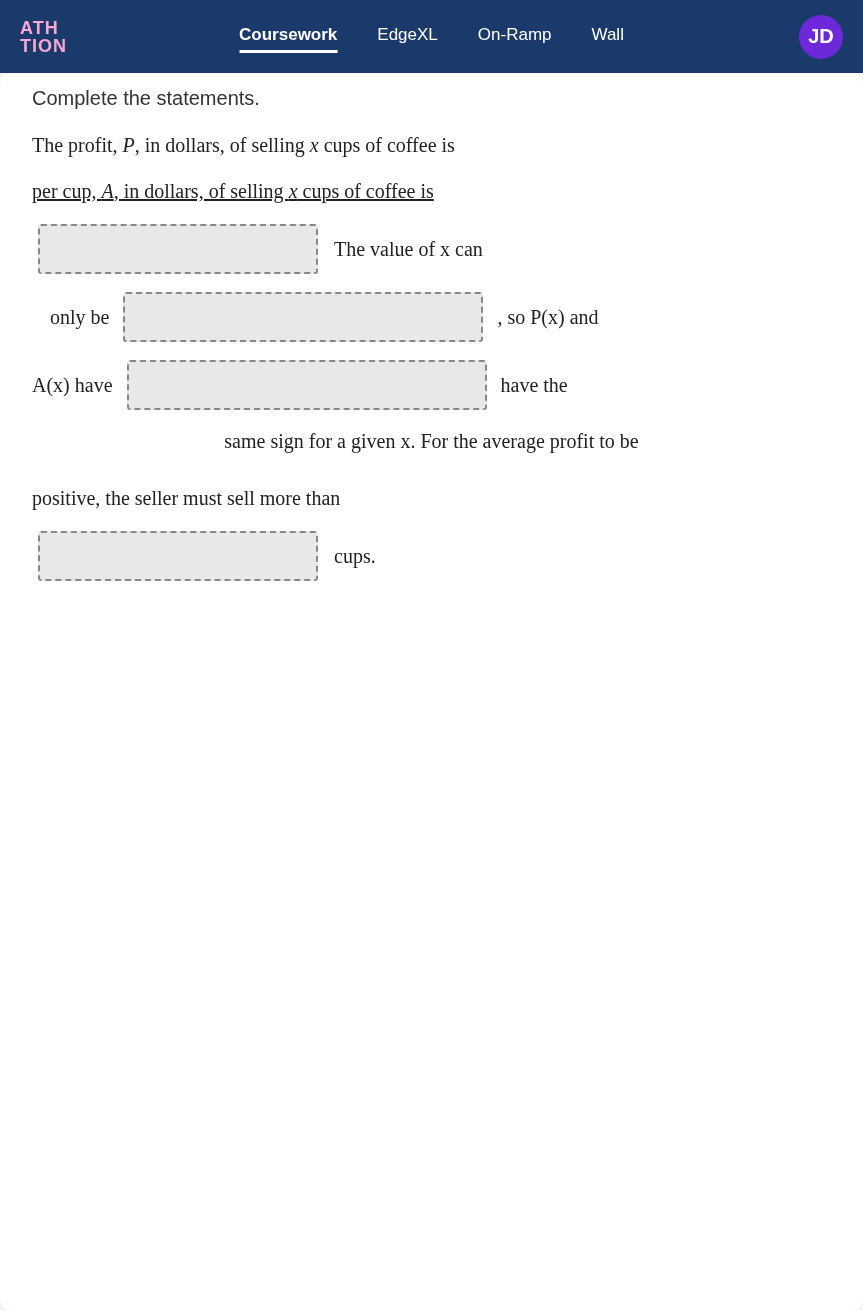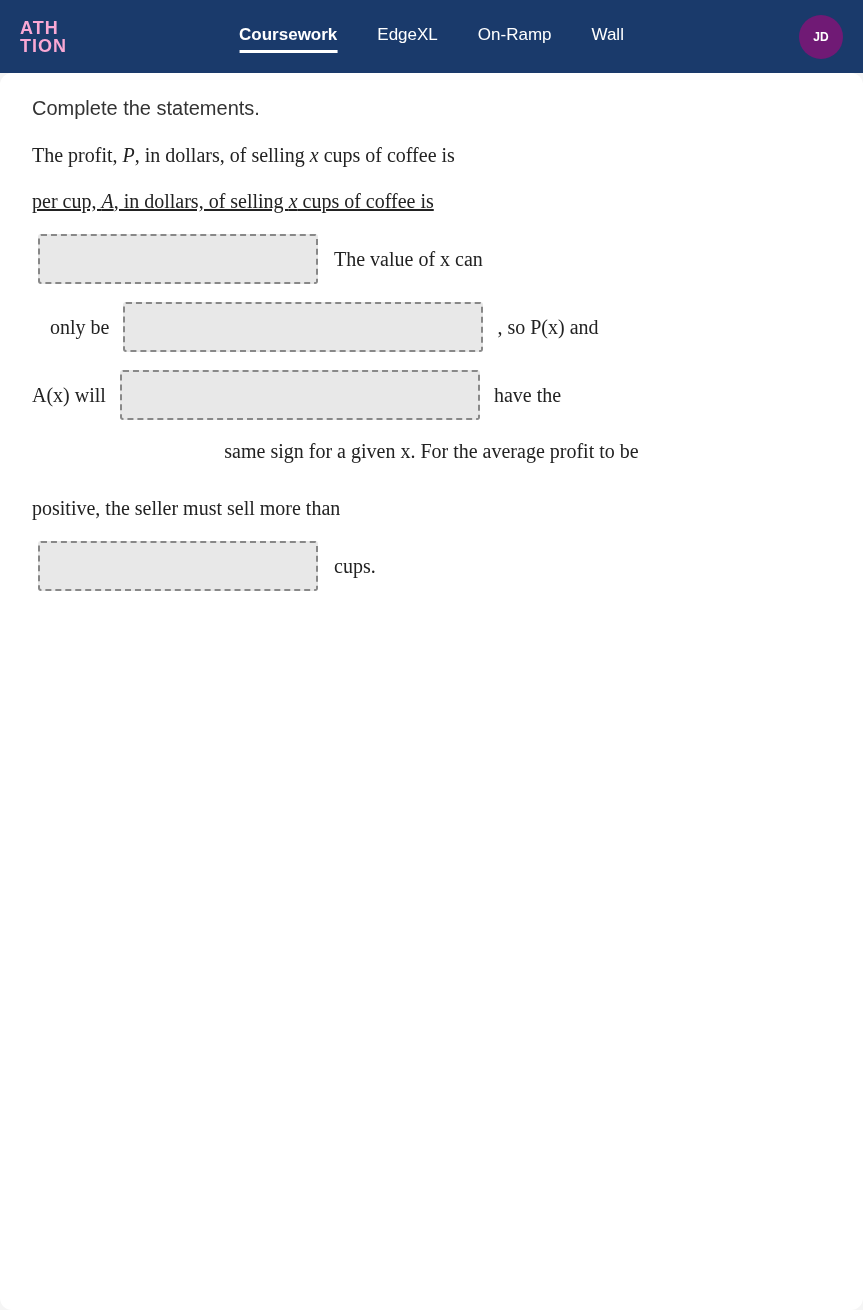--- a/index.html
+++ b/index.html
@@ -47,28 +47,28 @@
       padding: 5px 0;
     }
     .navbar-link.active {
       border-bottom: 3px solid #fff;
       font-weight: bold;
     }
     .navbar-avatar {
       margin-left: auto;
       width: 44px;
       height: 44px;
-      background: #701a75;
+      background: #6d28d9;
       border-radius: 50%;
       display: flex;
       align-items: center;
       justify-content: center;
       color: #fff;
       font-weight: bold;
-      font-size: 12px;
+      font-size: 20px;
       font-family: Arial, sans-serif;
     }
 
     
     .content {
       padding: 28px 50px 40px 50px;
       background: #f5f5f5;
       min-height: calc(1310px - 73px);
     }
 
@@ -98,21 +98,21 @@
       border-radius: 3px;
     }
 
     .drop-box-wide {
       min-width: 360px;
     }
 
     .problem-block {
       background: #fff;
       border-radius: 12px;
-      padding: 24px 32px;
+      padding: 14px 32px;
       margin-bottom: 0;
     }
 
     
     .math {
       font-style: italic;
     }
 
     .full-content {
       background: #f5f5f5;
@@ -146,21 +146,21 @@
       <div style="display: flex; align-items: center; margin-bottom: 10px;">
         <div class="drop-box"></div>
         <span style="margin-left: 10px;">The value of x can</span>
       </div>
       <div style="display: flex; align-items: center; margin-bottom: 10px; flex-wrap: wrap; margin-left: 18px;">
         <span style="margin-right: 8px;">only be</span>
         <div class="drop-box drop-box-wide"></div>
         <span style="margin-left: 8px;">, so P(x) and</span>
       </div>
       <div style="display: flex; align-items: center; margin-bottom: 10px; flex-wrap: wrap;">
-        <span style="margin-right: 8px;">A(x) will</span>
+        <span style="margin-right: 8px;">A(x) have</span>
         <div class="drop-box drop-box-wide"></div>
         <span style="margin-left: 8px;">have the</span>
       </div>
       <p style="margin-bottom: 23px; text-align: center;">same sign for a given x. For the average profit to be</p>
       <p style="margin-bottom: 12px;">positive, the seller must sell more than</p>
       <div style="display: flex; align-items: center; margin-bottom: 10px;">
         <div class="drop-box"></div>
         <span style="margin-left: 10px;">cups.</span>
       </div>
     </div>

